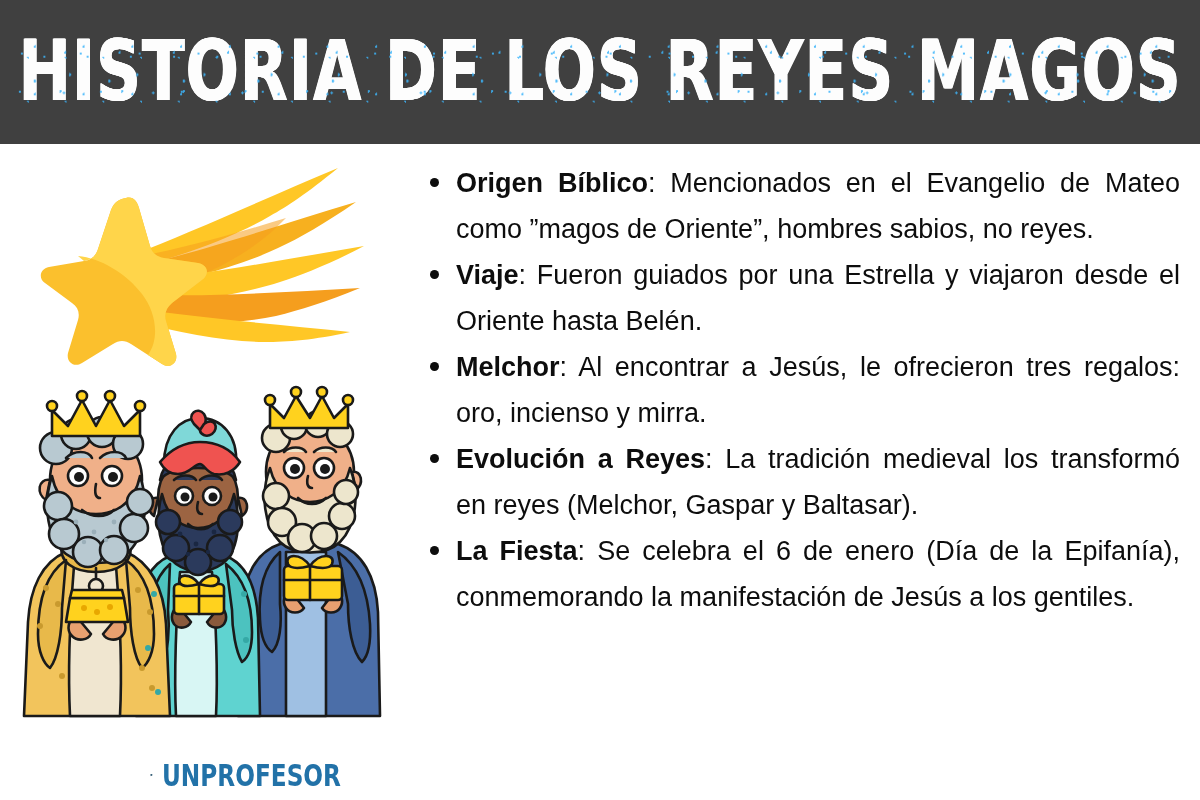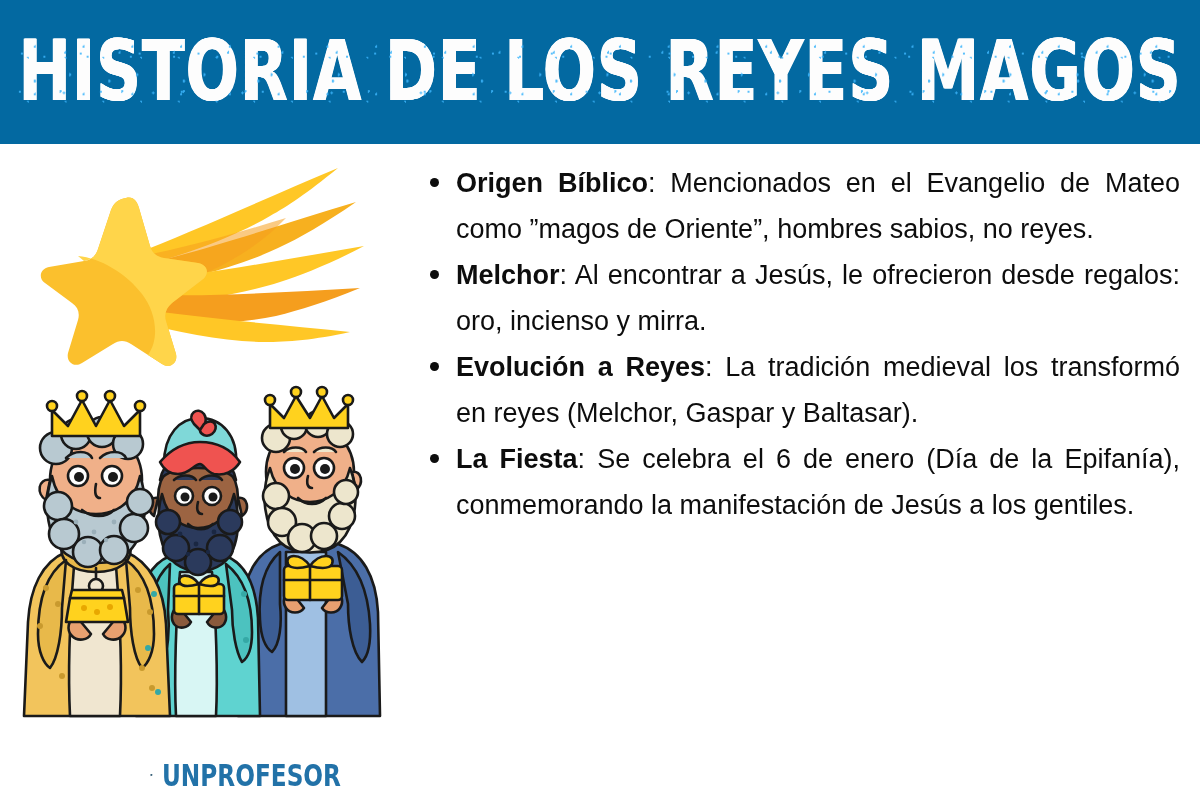--- a/index.html
+++ b/index.html
@@ -15,21 +15,21 @@
     position: relative;
   }
 
   
   #header-banner {
     position: absolute;
     left: 0;
     top: 0;
     width: 1200px;
     height: 144px;
-    background: #0369a1;
+    background: #404040;
     display: flex;
     align-items: center;
     justify-content: center;
   }
   #page-title {
     font-family: "DejaVu Sans", sans-serif;
     font-weight: 700;
     font-size: 68px;
     line-height: 1;
     color: #fdfdfd;
@@ -434,21 +434,24 @@
       </svg>
       <span id="logo-wordmark">UNPROFESOR</span>
     </div>
   </div>
 
   <div id="facts-list">
     <div class="fact-item">
       <span class="fact-bullet"></span><span class="fact-term">Origen Bíblico</span><span>: </span><span>Mencionados en el Evangelio de Mateo como ”magos de Oriente”, hombres sabios, no reyes.</span>
     </div>
     <div class="fact-item">
-      <span class="fact-bullet"></span><span class="fact-term">Melchor</span><span>: </span><span>Al encontrar a Jesús, le ofrecieron desde regalos: oro, incienso y mirra.</span>
+      <span class="fact-bullet"></span><span class="fact-term">Viaje</span><span>: </span><span>Fueron guiados por una Estrella y viajaron desde el Oriente hasta Belén.</span>
+    </div>
+    <div class="fact-item">
+      <span class="fact-bullet"></span><span class="fact-term">Melchor</span><span>: </span><span>Al encontrar a Jesús, le ofrecieron tres regalos: oro, incienso y mirra.</span>
     </div>
     <div class="fact-item">
       <span class="fact-bullet"></span><span class="fact-term">Evolución a Reyes</span><span>: </span><span>La tradición medieval los transformó en reyes (Melchor, Gaspar y Baltasar).</span>
     </div>
     <div class="fact-item">
       <span class="fact-bullet"></span><span class="fact-term">La Fiesta</span><span>: </span><span>Se celebra el 6 de enero (Día de la Epifanía), conmemorando la manifestación de Jesús a los gentiles.</span>
     </div>
   </div>
 
 </div>

